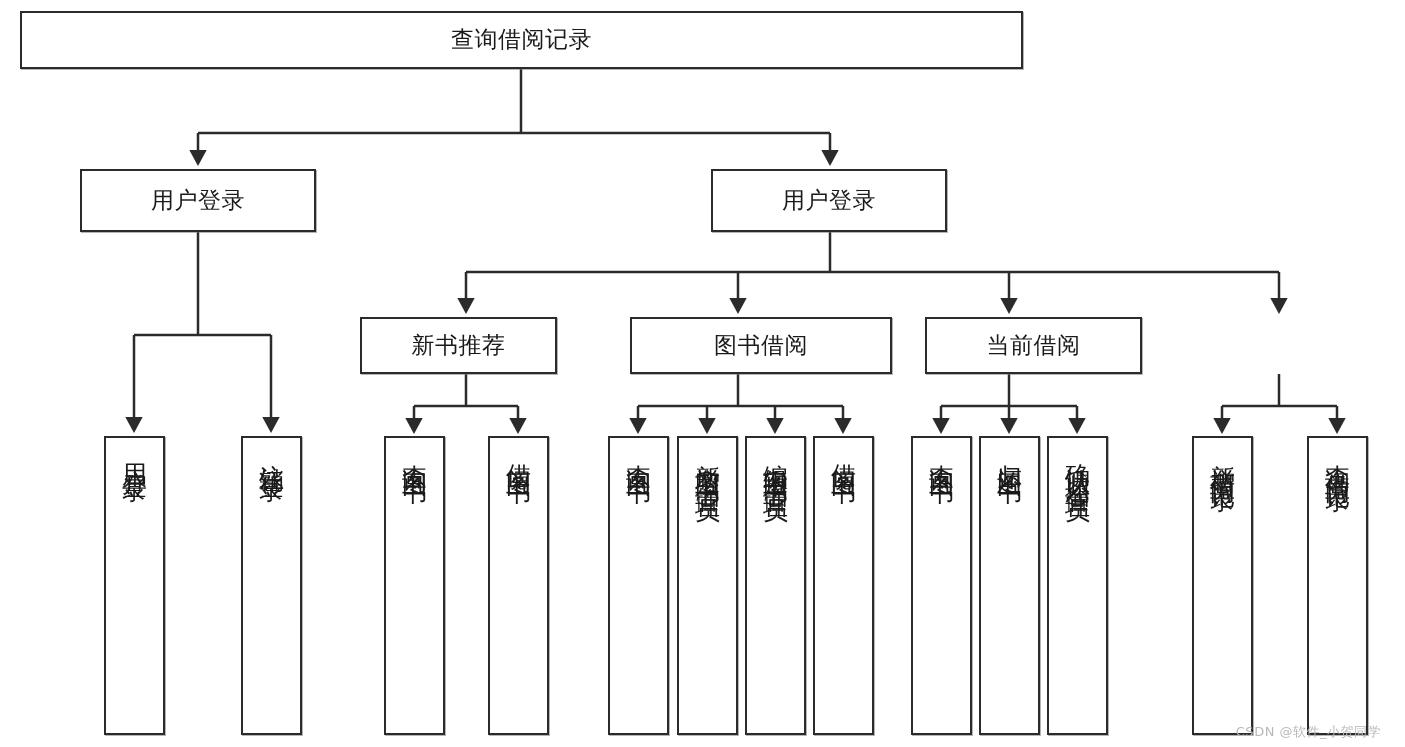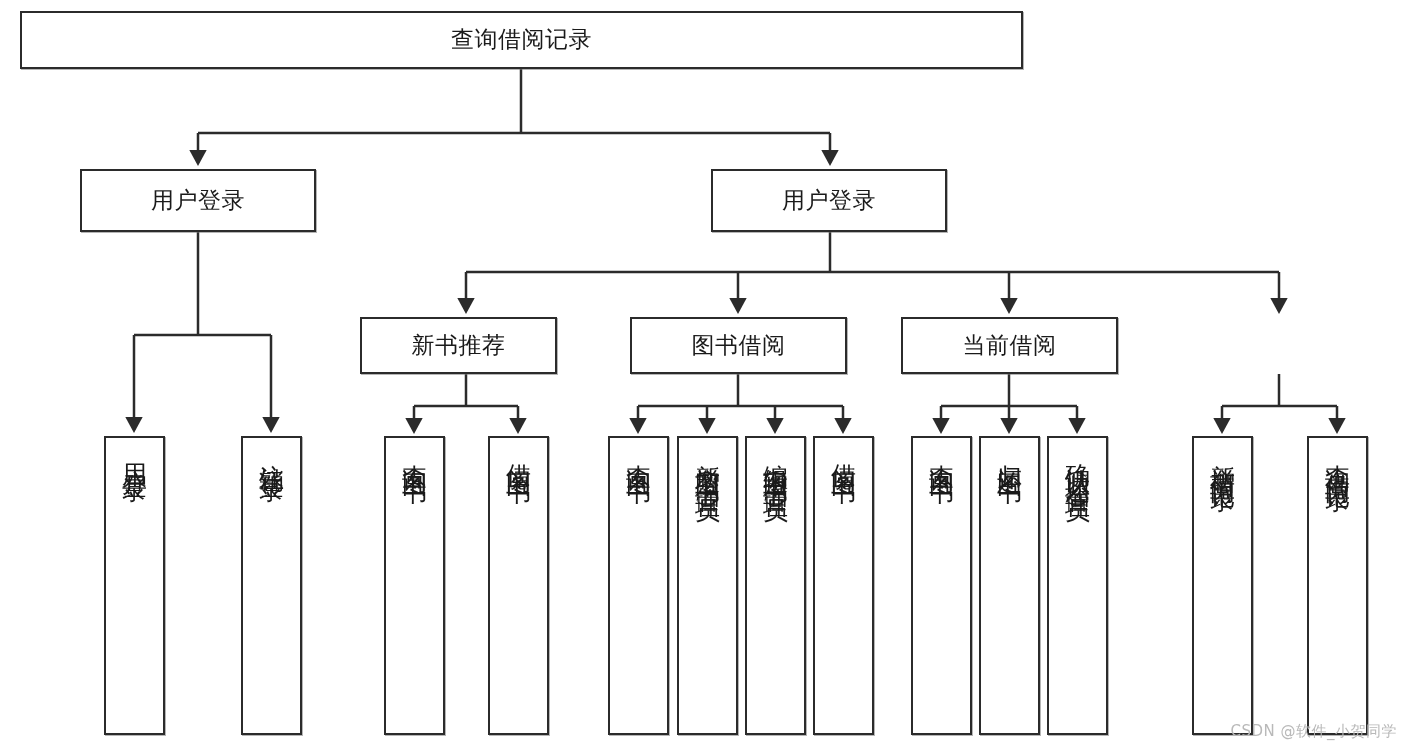--- a/index.html
+++ b/index.html
@@ -61,23 +61,23 @@
   .node.vert .node-label {
     writing-mode: vertical-rl;
     text-orientation: upright;
     font-size: 25px;
     line-height: 1;
     letter-spacing: 5px;
     white-space: nowrap;
   }
   .watermark {
     position: absolute;
-    right: 8px;
+    right: 24px;
     bottom: 6px;
-    font-size: 15px;
+    font-size: 13px;
     color: #b9b9b9;
     letter-spacing: 0.5px;
     z-index: 5;
     white-space: nowrap;
     font-family: "DejaVu Sans", "Liberation Sans", sans-serif;
   }
 </style>
 </head>
 <body>
 
@@ -142,25 +142,25 @@
   </div>
 
   <div class="node horiz" style="left:711px; top:169px; width:236px; height:63px;">
     <span class="node-label">用户登录</span>
   </div>
 
   <div class="node horiz" style="left:360px; top:317px; width:197px; height:57px;">
     <span class="node-label">新书推荐</span>
   </div>
 
-  <div class="node horiz" style="left:630px; top:317px; width:217px; height:57px;">
+  <div class="node horiz" style="left:630px; top:317px; width:262px; height:57px;">
     <span class="node-label">图书借阅</span>
   </div>
 
-  <div class="node horiz" style="left:901px; top:317px; width:217px; height:57px;">
+  <div class="node horiz" style="left:925px; top:317px; width:217px; height:57px;">
     <span class="node-label">当前借阅</span>
   </div>
 
 
   <div class="node vert" style="left:104px; top:436px; width:61px; height:299px;">
     <span class="node-label">用户登录</span>
   </div>
   <div class="node vert" style="left:241px; top:436px; width:61px; height:299px;">
     <span class="node-label">注销登录</span>
   </div>

